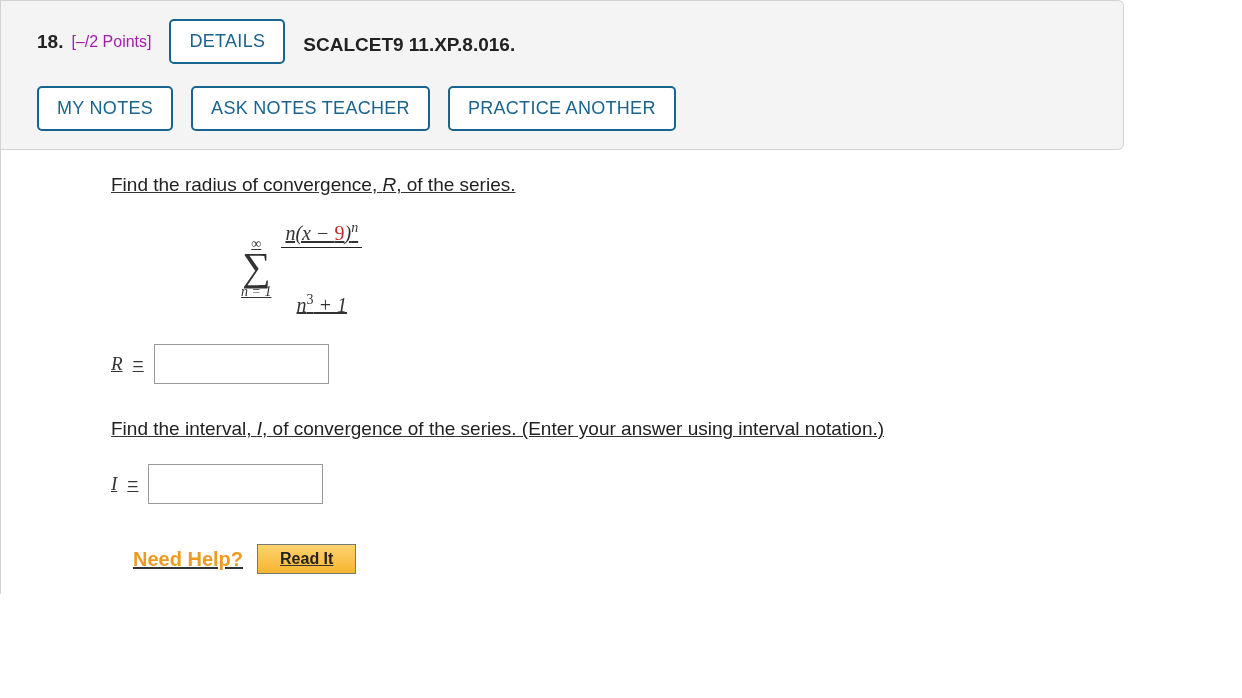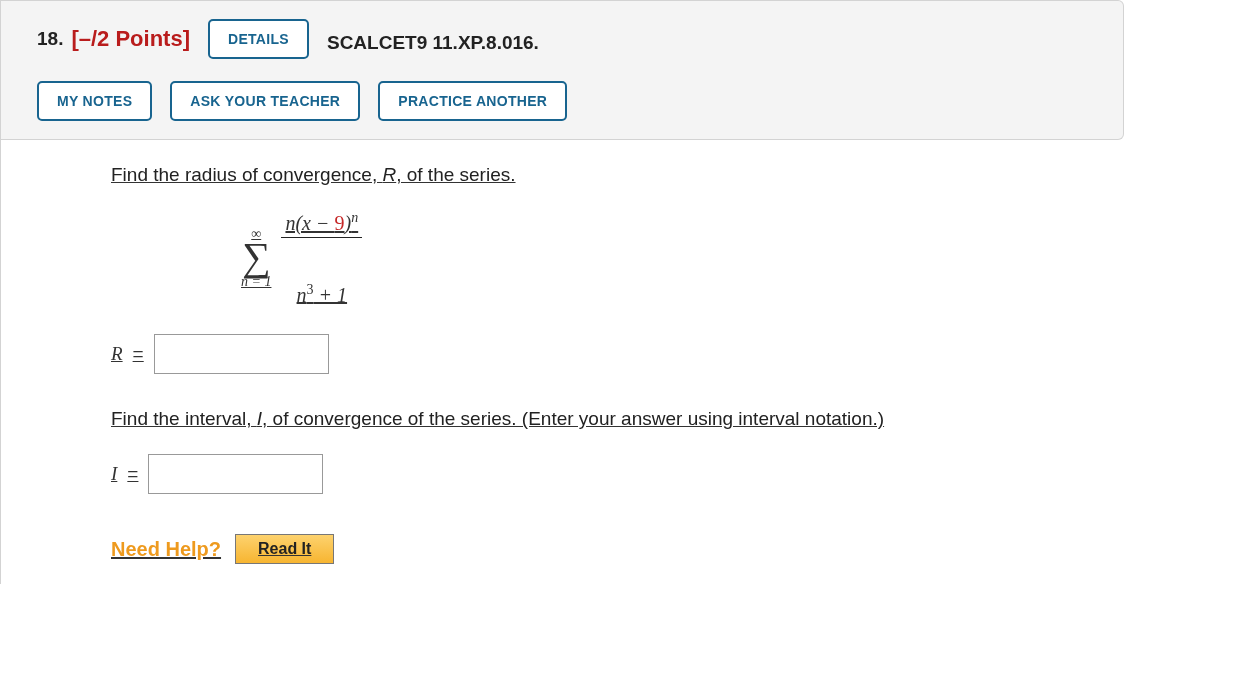--- a/index.html
+++ b/index.html
@@ -27,32 +27,32 @@
     flex-wrap: wrap;
     align-items: center;
     gap: 18px;
   }
   .qnum {
     font-weight: bold;
     font-size: 19px;
     color: #222;
   }
   .points {
-    font-weight: bold;
-    font-size: 22px;
-    color: #b91c1c;
+    font-weight: normal;
+    font-size: 16px;
+    color: #a21caf;
     margin-left: -10px;
   }
   .btn {
     display: inline-block;
     border: 2px solid #18648f;
     background: #fff;
     color: #18648f;
-    font-weight: bold;
-    font-size: 14px;
+    font-weight: normal;
+    font-size: 18px;
     padding: 10px 18px;
     border-radius: 5px;
     cursor: pointer;
     letter-spacing: 0.3px;
   }
   .ref-code {
     font-weight: bold;
     font-size: 19px;
     color: #222;
     margin-top: 7px;
@@ -126,20 +126,21 @@
     border: 1px solid #999;
     background: #fff;
     padding: 4px 8px;
     font-size: 16px;
   }
   .need-help-row {
     display: flex;
     align-items: center;
     gap: 14px;
     margin-top: 40px;
+    margin-left: 22px;
   }
   .need-help {
     color: #ee9a1e;
     font-weight: bold;
     font-size: 20px;
   }
   .readit {
     display: inline-block;
     background: linear-gradient(#fdd26e, #f7b531);
     border: 1px solid #777;
@@ -156,21 +157,21 @@
 <div class="container">
   <div class="header-bar">
     <div class="row1">
       <span class="qnum">18.</span>
       <span class="points">[–/2 Points]</span>
       <span class="btn">DETAILS</span>
       <span class="ref-code">SCALCET9 11.XP.8.016.</span>
     </div>
     <div class="row2">
       <span class="btn">MY NOTES</span>
-      <span class="btn">ASK YOUR TEACHER</span>
+      <span class="btn">ASK NOTES TEACHER</span>
       <span class="btn">PRACTICE ANOTHER</span>
     </div>
   </div>
 
   <div class="content">
 
     <div class="prompt">
       <span>Find the radius of convergence, </span><span class="ital">R</span><span>, of the series.</span>
     </div>
 

